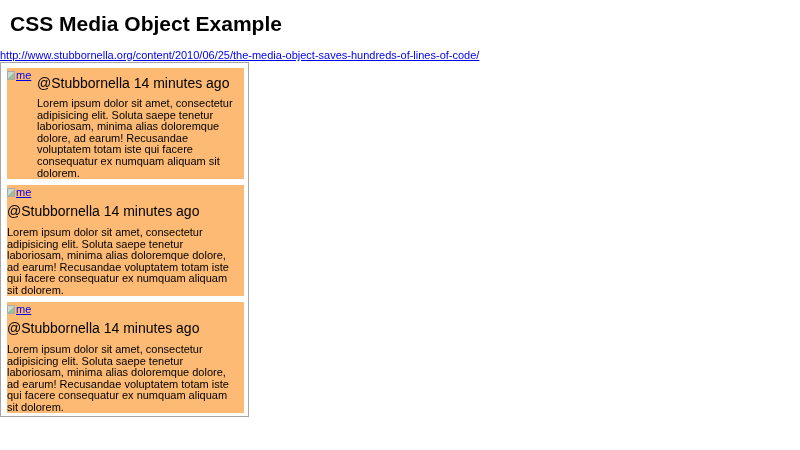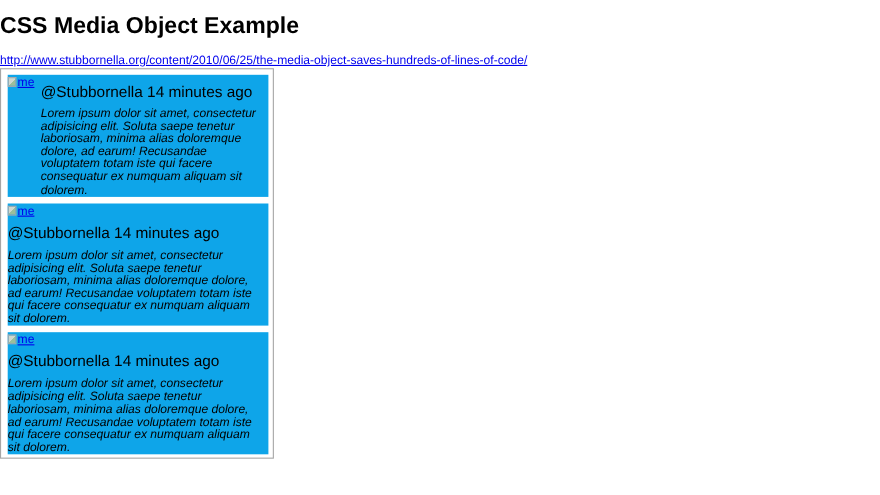--- a/index.html
+++ b/index.html
@@ -2,52 +2,52 @@
 <html><head>
   <meta charset="utf-8">
   <style>
     html, body { margin: 0; padding: 0; background: #ffffff; }
     body {
       width: 800px; height: 450px; overflow: hidden;
       font-family: "Liberation Sans", sans-serif;
       font-size: 11px; color: #000;
     }
     h1 {
-      margin: 0; position: absolute; left: 0; top: 10px;
+      margin: 0; position: absolute; left: 10px; top: 10px;
       font-size: 21px; font-weight: bold; line-height: 28px;
     }
     .source-link {
       position: absolute; left: 0; top: 48px;
       color: #1a0dab; color: #0000ee; 
       font-size: 11px; line-height: 14px;
     }
     .container {
       position: absolute; left: 0; top: 62px;
       width: 249px; height: 355px;
       border: 1px solid #a6a6a6;
       box-sizing: border-box;
     }
     .media {
       position: absolute; left: 6px; width: 237px;
-      background: #0ea5e9;
+      background: #fdba74;
       box-sizing: border-box;
     }
     .img-link {
       position: absolute; left: 0; top: 1px;
       color: #0000ee; text-decoration: underline;
       font-size: 11px; line-height: 13px;
     }
     .broken-img {
       display: inline-block; width: 8px; height: 9px;
       border: 1px solid #aaa; box-sizing: border-box;
       vertical-align: -1px; margin-right: 1px;
       background: linear-gradient(135deg, #cfd8cf 50%, #9bbf9b 50%);
     }
     .meta { position: absolute; font-size: 14px; line-height: 13px; }
-    .body-text { position: absolute; font-size: 11px; line-height: 11.6px; font-style: italic; }
+    .body-text { position: absolute; font-size: 11px; line-height: 11.6px; }
     .m1 { top: 5px; height: 111px; }
     .m1 .meta { left: 30px; top: 9px; }
     .m1 .body-text { left: 30px; top: 30px; width: 205px; }
     .m2 { top: 122px; height: 111px; }
     .m3 { top: 239px; height: 111px; }
     .m2 .meta, .m3 .meta { left: 0; top: 20px; }
     .m2 .body-text, .m3 .body-text { left: 0; top: 42px; width: 232px; }
   </style>
 </head>
 <body>

